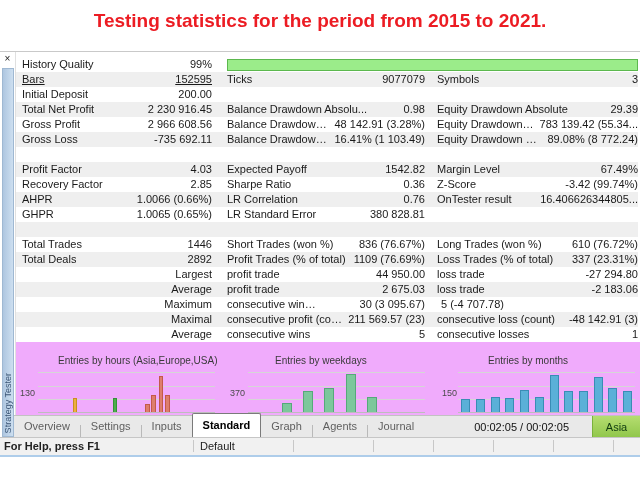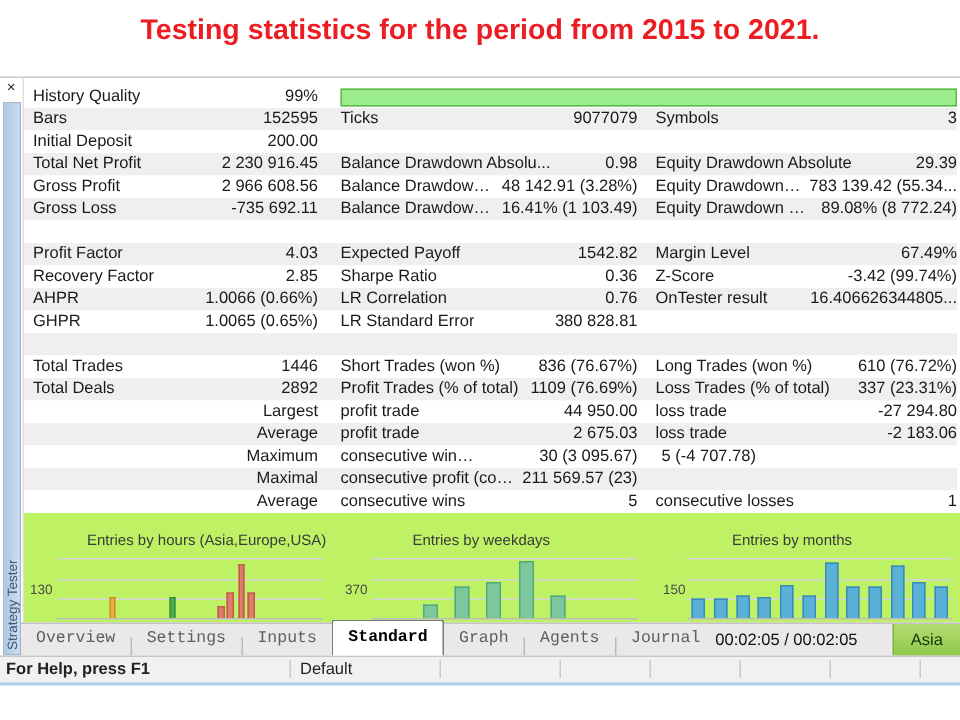--- a/index.html
+++ b/index.html
@@ -41,21 +41,21 @@
   .t-row.alt{background:#efefef;}
   .pair{display:flex;justify-content:space-between;overflow:hidden;}
   .pair .lab{white-space:nowrap;overflow:hidden;text-overflow:ellipsis;}
   .pair .val{white-space:nowrap;padding-left:4px;}
   .pair.p1{padding-left:6px;}
   .q-bar{
     grid-column:3 / 6;align-self:center;height:12px;margin-top:0px;
     border:1px solid #5cb84e;background:#9bec8a;box-sizing:border-box;
   }
   
-  .charts{position:absolute;left:16px;top:342px;right:0;height:73px;background:#bef264;}
+  .charts{position:absolute;left:16px;top:342px;right:0;height:73px;background:#f0abfc;}
   .chart{position:absolute;top:0;height:73px;}
   .chart-title{position:absolute;top:13px;font-size:10px;color:#3a3a3a;white-space:nowrap;}
   .chart-ymax{position:absolute;top:25px;left:0;text-align:right;font-size:9px;color:#4a4a4a;margin-top:21px;}
   .plot{position:absolute;top:30px;width:177px;height:41px;}
   .gline{position:absolute;left:0;right:0;height:1px;background:#d6d6d6;}
   .gline.base{background:#bdbdbd;}
   .bar{position:absolute;bottom:1px;box-sizing:border-box;border-style:solid;border-width:1px 1px 0 1px;}
   
   .tabbar{
     position:absolute;left:14px;top:415px;right:0;height:22px;
@@ -104,21 +104,21 @@
 <div class="stats" id="stats-table">
     <div class="t-row">
       <div class="pair p1">
         <span class="lab">History Quality</span>
         <span class="val">99%</span>
       </div>
       <div></div>
       <div class="q-bar" style="background: rgb(155, 236, 138); border-color: rgb(92, 184, 78);"></div>
     </div>
     <div class="t-row alt">
-      <div class="pair p1" style="grid-column: 1;">
+      <div class="pair p1" style="grid-column: 1; text-decoration: underline;">
         <span class="lab">Bars</span>
         <span class="val">152595</span>
       </div>
       <div></div>
       <div class="pair" style="grid-column: 3;">
         <span class="lab">Ticks</span>
         <span class="val">9077079</span>
       </div>
       <div></div>
       <div class="pair" style="grid-column: 5;">
@@ -369,20 +369,24 @@
       <div class="pair p1" style="grid-column: 1;">
         <span class="lab"></span>
         <span class="val">Maximal</span>
       </div>
       <div></div>
       <div class="pair" style="grid-column: 3;">
         <span class="lab">consecutive profit (count)</span>
         <span class="val">211 569.57 (23)</span>
       </div>
       <div></div>
+      <div class="pair" style="grid-column: 5;">
+        <span class="lab">consecutive loss (count)</span>
+        <span class="val">-48 142.91 (3)</span>
+      </div>
     </div>
     <div class="t-row">
       <div class="pair p1" style="grid-column: 1;">
         <span class="lab"></span>
         <span class="val">Average</span>
       </div>
       <div></div>
       <div class="pair" style="grid-column: 3;">
         <span class="lab">consecutive wins</span>
         <span class="val">5</span>
@@ -445,21 +449,21 @@
         <div class="bar" style="left: 60%; width: 5.1%; height: 21px; background: rgb(91, 176, 216); border-color: rgb(58, 140, 181);"></div>
         <div class="bar" style="left: 68.4%; width: 5.1%; height: 21px; background: rgb(91, 176, 216); border-color: rgb(58, 140, 181);"></div>
         <div class="bar" style="left: 76.7%; width: 5.1%; height: 35px; background: rgb(91, 176, 216); border-color: rgb(58, 140, 181);"></div>
         <div class="bar" style="left: 85%; width: 5.1%; height: 24px; background: rgb(91, 176, 216); border-color: rgb(58, 140, 181);"></div>
         <div class="bar" style="left: 93.4%; width: 5.1%; height: 21px; background: rgb(91, 176, 216); border-color: rgb(58, 140, 181);"></div>
       </div>
     </div>
   </div>
 
 <div class="tabbar">
-  <span id="tabs-holder" style="display:flex;align-items:flex-end;height:100%;font-family:Liberation Mono, monospace;">
+  <span id="tabs-holder" style="display:flex;align-items:flex-end;height:100%;">
       <span class="tab">Overview</span>
       <span class="tab-sep"></span>
       <span class="tab">Settings</span>
       <span class="tab-sep"></span>
       <span class="tab">Inputs</span>
       <span class="tab active">Standard</span>
       <span class="tab">Graph</span>
       <span class="tab-sep"></span>
       <span class="tab">Agents</span>
       <span class="tab-sep"></span>

